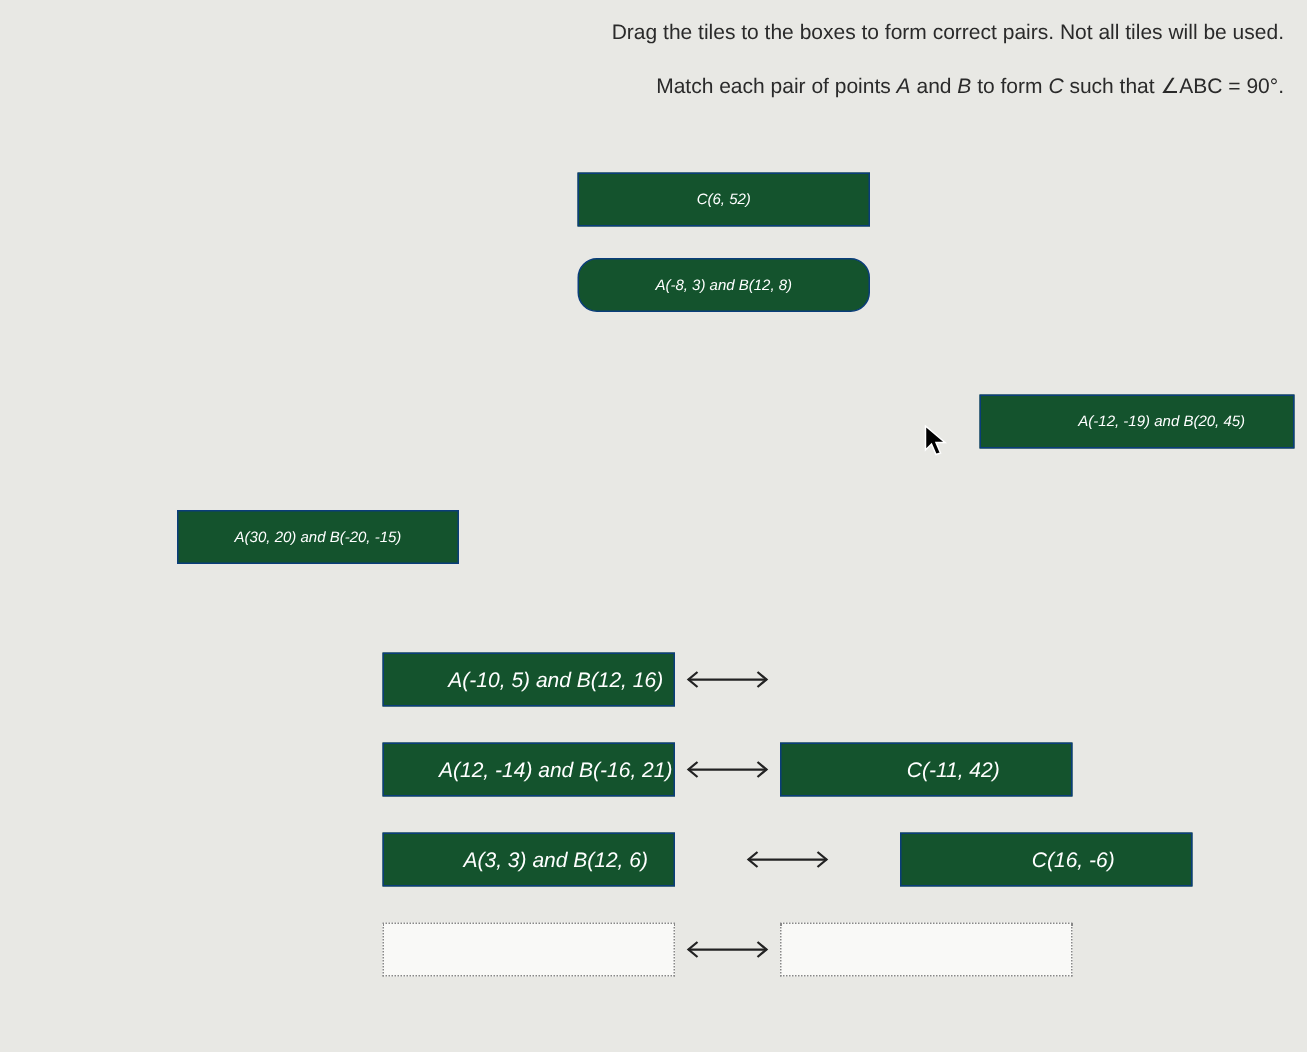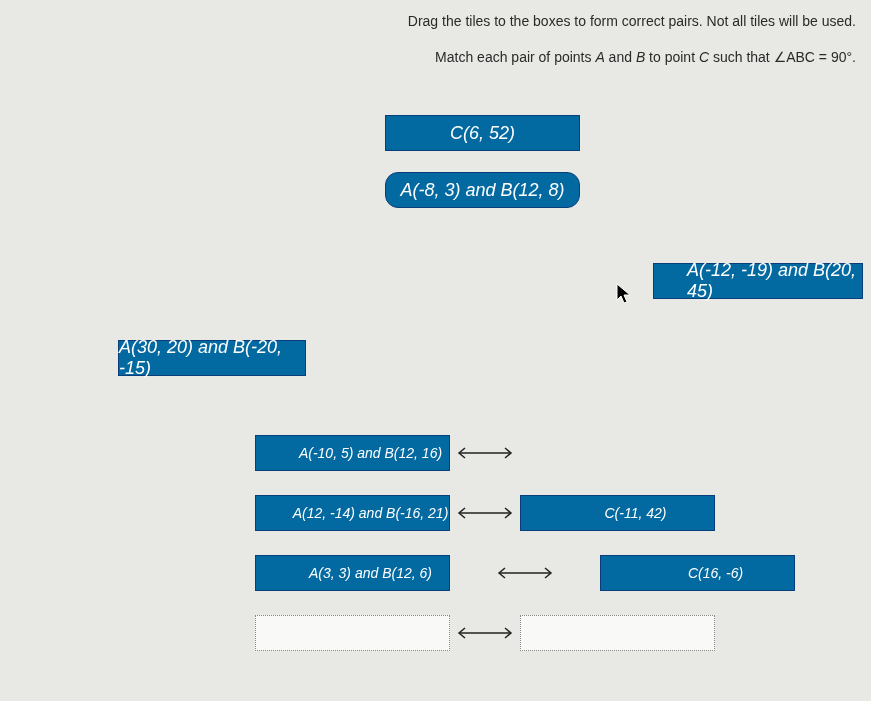--- a/index.html
+++ b/index.html
@@ -20,49 +20,49 @@
   }
   .instructions p {
     margin: 0 0 14px 0;
     text-align: right;
   }
   .angle {
     font-family: Arial, sans-serif;
   }
   .tile {
     position: absolute;
-    background: #0369a1;
+    background: #14532d;
     color: #fff;
     border: 1px solid #0a3d7a;
     height: 36px;
     display: flex;
     align-items: center;
     justify-content: center;
-    font-size: 18px;
+    font-size: 10px;
     font-style: italic;
     box-sizing: border-box;
     cursor: move;
   }
   .slot-row {
     position: absolute;
     display: flex;
     align-items: center;
   }
   .slot {
     width: 195px;
     height: 36px;
     box-sizing: border-box;
     display: flex;
     align-items: center;
     justify-content: center;
     font-size: 14px;
     font-style: italic;
   }
   .slot.filled {
-    background: #0369a1;
+    background: #14532d;
     color: #fff;
     border: 1px solid #0a3d7a;
     cursor: move;
     padding-left: 36px;
   }
   .slot.empty {
     background: #f9f9f7;
     border: 1px dotted #888;
   }
   .arrow-box {
@@ -83,21 +83,21 @@
     height: 22px;
     pointer-events: none;
   }
 </style>
 </head>
 <body>
 
 <div class="instructions">
   <p>Drag the tiles to the boxes to form correct pairs. Not all tiles will be used.</p>
   <p>
-    <span>Match each pair of points </span><i>A</i><span> and </span><i>B</i><span> to point </span><i>C</i><span> such that </span><span class="angle">∠ABC</span><span> = 90°.</span>
+    <span>Match each pair of points </span><i>A</i><span> and </span><i>B</i><span> to form </span><i>C</i><span> such that </span><span class="angle">∠ABC</span><span> = 90°.</span>
   </p>
 </div>
 
 <div class="tile" style="left:385px; top:115px; width:195px;">
   <span>C(6, 52)</span>
 </div>
 
 <div class="tile" style="left:385px; top:172px; width:195px;border-radius:13px;">
   <span>A(-8, 3) and B(12, 8)</span>
 </div>

